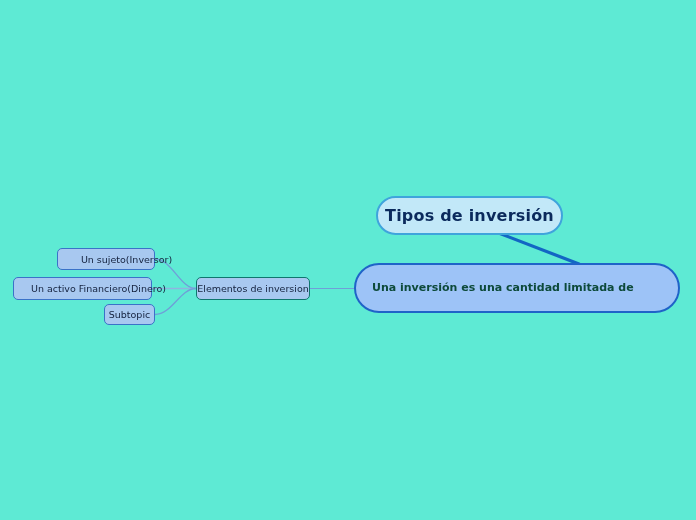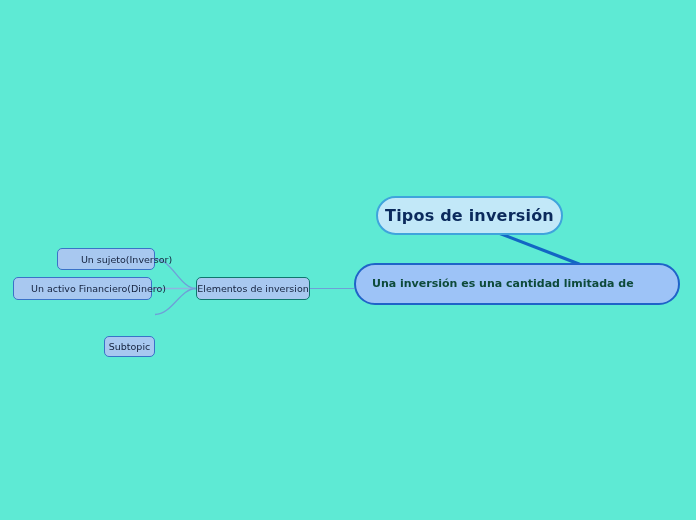--- a/index.html
+++ b/index.html
@@ -53,21 +53,21 @@
     font-size: 16px;
     font-weight: bold;
     letter-spacing: 0.2px;
   }
 
   
   .node-definition {
     left: 354px;
     top: 263px;
     width: 326px;
-    height: 42px;
+    height: 50px;
     background: #9dc3f7;
     border: 2px solid #1f63c8;
     border-radius: 25px;
     color: #0d4a3a;
     font-size: 11px;
     font-weight: bold;
     line-height: 16px;
     white-space: normal;
     padding: 16px 16px;
     justify-content: center;
@@ -113,21 +113,20 @@
     top: 277px;
     width: 139px;
     height: 23px;
     padding-left: 32px;
   }
   .leaf-subtopic {
     left: 104px;
     top: 304px;
     width: 51px;
     height: 21px;
-    margin-top: 32px;
   }
 </style>
 </head>
 <body>
 
 <div id="mindmap-canvas">
 
   <svg id="connector-layer" width="696" height="520" viewBox="0 0 696 520" xmlns="http://www.w3.org/2000/svg">
 
     <path d="M 496 232 L 579 264" fill="none" stroke="#1266c4" stroke-width="3.2" stroke-linecap="round"></path>

